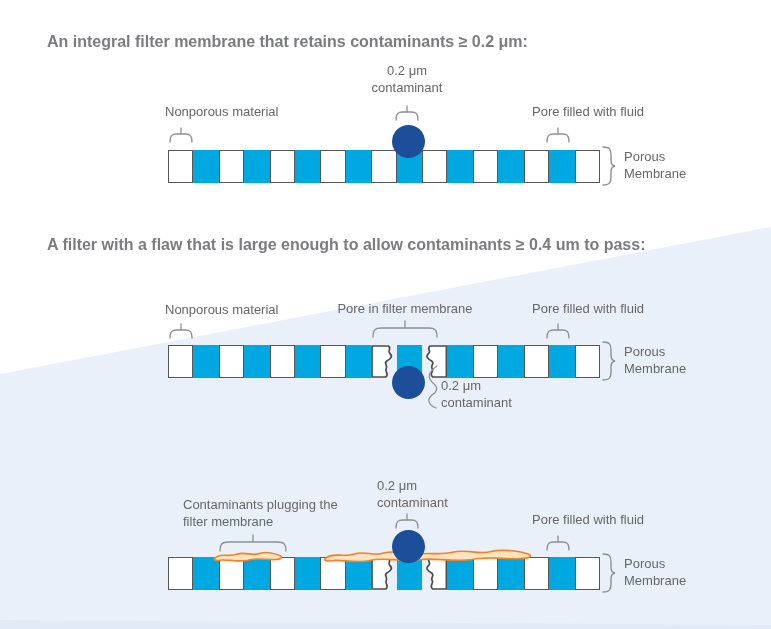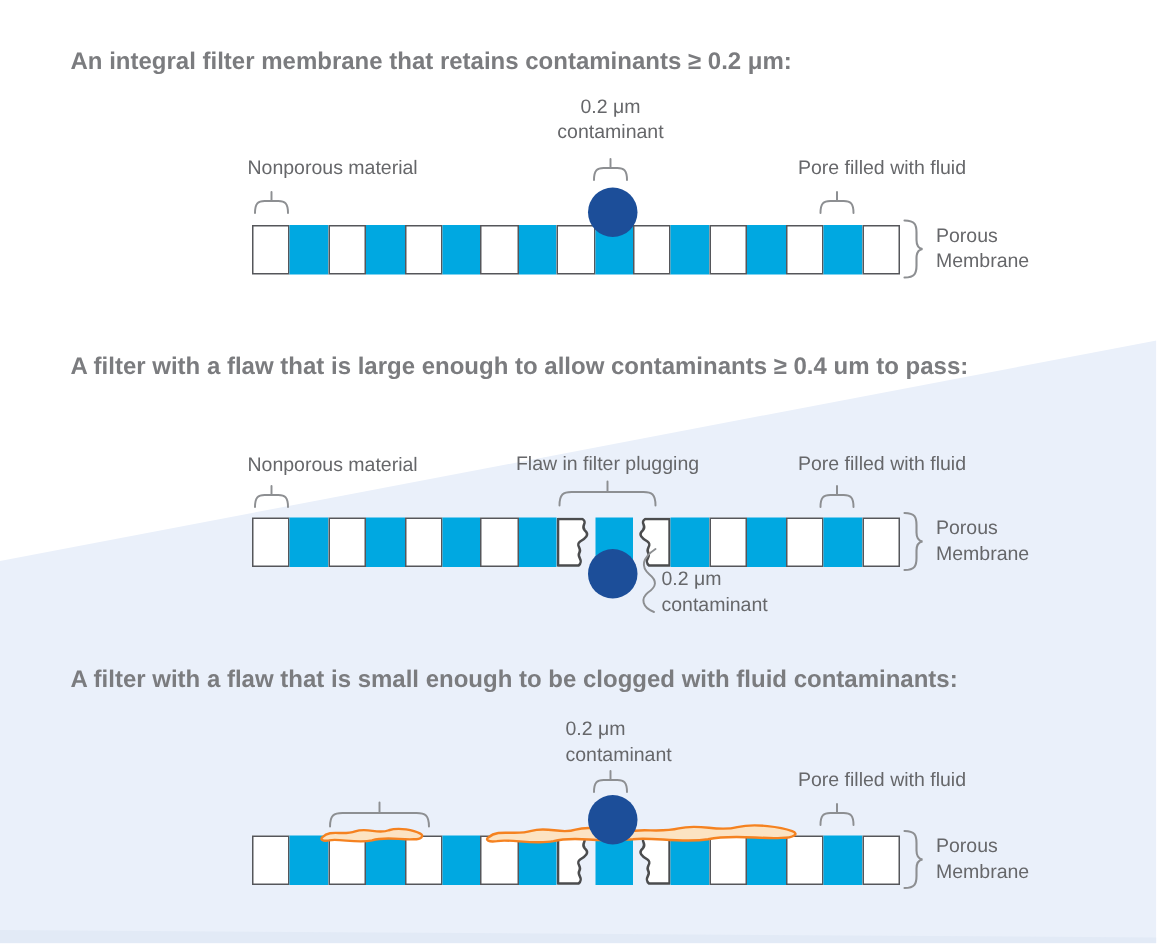--- a/index.html
+++ b/index.html
@@ -100,21 +100,21 @@
       <span>Membrane</span>
     </div>
 
     <div class="hd" style="left:47px;top:236px;">A filter with a flaw that is large enough to allow contaminants ≥ 0.4 um to pass:</div>
 
     <div class="lbl" style="left:165px;top:301px;">Nonporous material</div>
     <svg class="abs" style="left:169px;top:323px;" width="24" height="16" viewBox="0 0 24 16">
       <path class="bracket-path" d="M1,15 C1,8.5 3,7 7.5,7 L16.5,7 C21,7 23,8.5 23,15 M12,7 L12,1"></path>
     </svg>
 
-    <div class="lbl center" style="left:330px;top:300px;width:150px;">Flaw in filter plugging</div>
+    <div class="lbl center" style="left:330px;top:300px;width:150px;">Pore in filter membrane</div>
     <svg class="abs" style="left:372px;top:320px;" width="66" height="18" viewBox="0 0 66 18">
       <path class="bracket-path" d="M1,17 C1,9.5 3.5,8 9,8 L57,8 C62.5,8 65,9.5 65,17 M33,8 L33,1"></path>
     </svg>
 
     <div class="lbl" style="left:532px;top:300px;">Pore filled with fluid</div>
     <svg class="abs" style="left:546px;top:323px;" width="24" height="16" viewBox="0 0 24 16">
       <path class="bracket-path" d="M1,15 C1,8.5 3,7 7.5,7 L16.5,7 C21,7 23,8.5 23,15 M12,7 L12,1"></path>
     </svg>
 
     <div class="membrane" style="left:168px;top:345px;">
@@ -152,22 +152,25 @@
     </div>
 
     <svg class="abs" style="left:602px;top:341px;" width="14" height="40" viewBox="0 0 14 40">
       <path class="brace-path" d="M1,1 C8,1 9,4 9,9 L9,14 C9,17.5 10,19.5 13,20 C10,20.5 9,22.5 9,26 L9,31 C9,36 8,39 1,39"></path>
     </svg>
     <div class="lbl" style="left:624px;top:343px;">
       <span>Porous</span>
       <span>Membrane</span>
     </div>
 
-    <div class="hd" style="left:47px;top:445px;">A filter with a flaw that is small enough to be clogged with fluid contaminants:</div>
-
+
+    <div class="lbl" style="left:183px;top:496px;">
+      <span>Contaminants plugging the</span>
+      <span>filter membrane</span>
+    </div>
     <svg class="abs" style="left:219px;top:534px;" width="68" height="18" viewBox="0 0 66 18" preserveAspectRatio="none">
       <path class="bracket-path" vector-effect="non-scaling-stroke" d="M1,17 C1,9.5 3.5,8 9,8 L57,8 C62.5,8 65,9.5 65,17 M33,8 L33,1"></path>
     </svg>
 
     <div class="lbl" style="left:377px;top:477px;">
       <span>0.2 μm</span>
       <span>contaminant</span>
     </div>
     <svg class="abs" style="left:395px;top:513px;" width="24" height="16" viewBox="0 0 24 16">
       <path class="bracket-path" d="M1,15 C1,8.5 3,7 7.5,7 L16.5,7 C21,7 23,8.5 23,15 M12,7 L12,1"></path>

